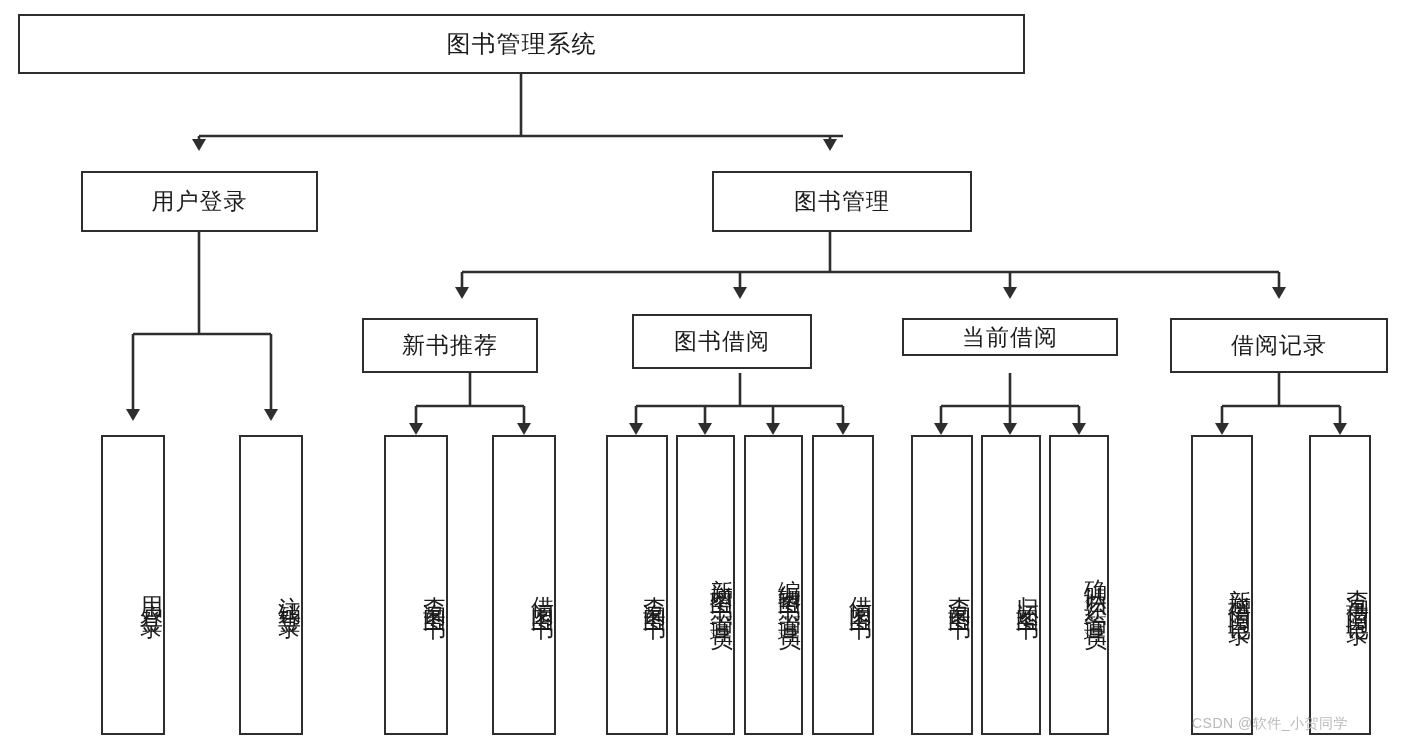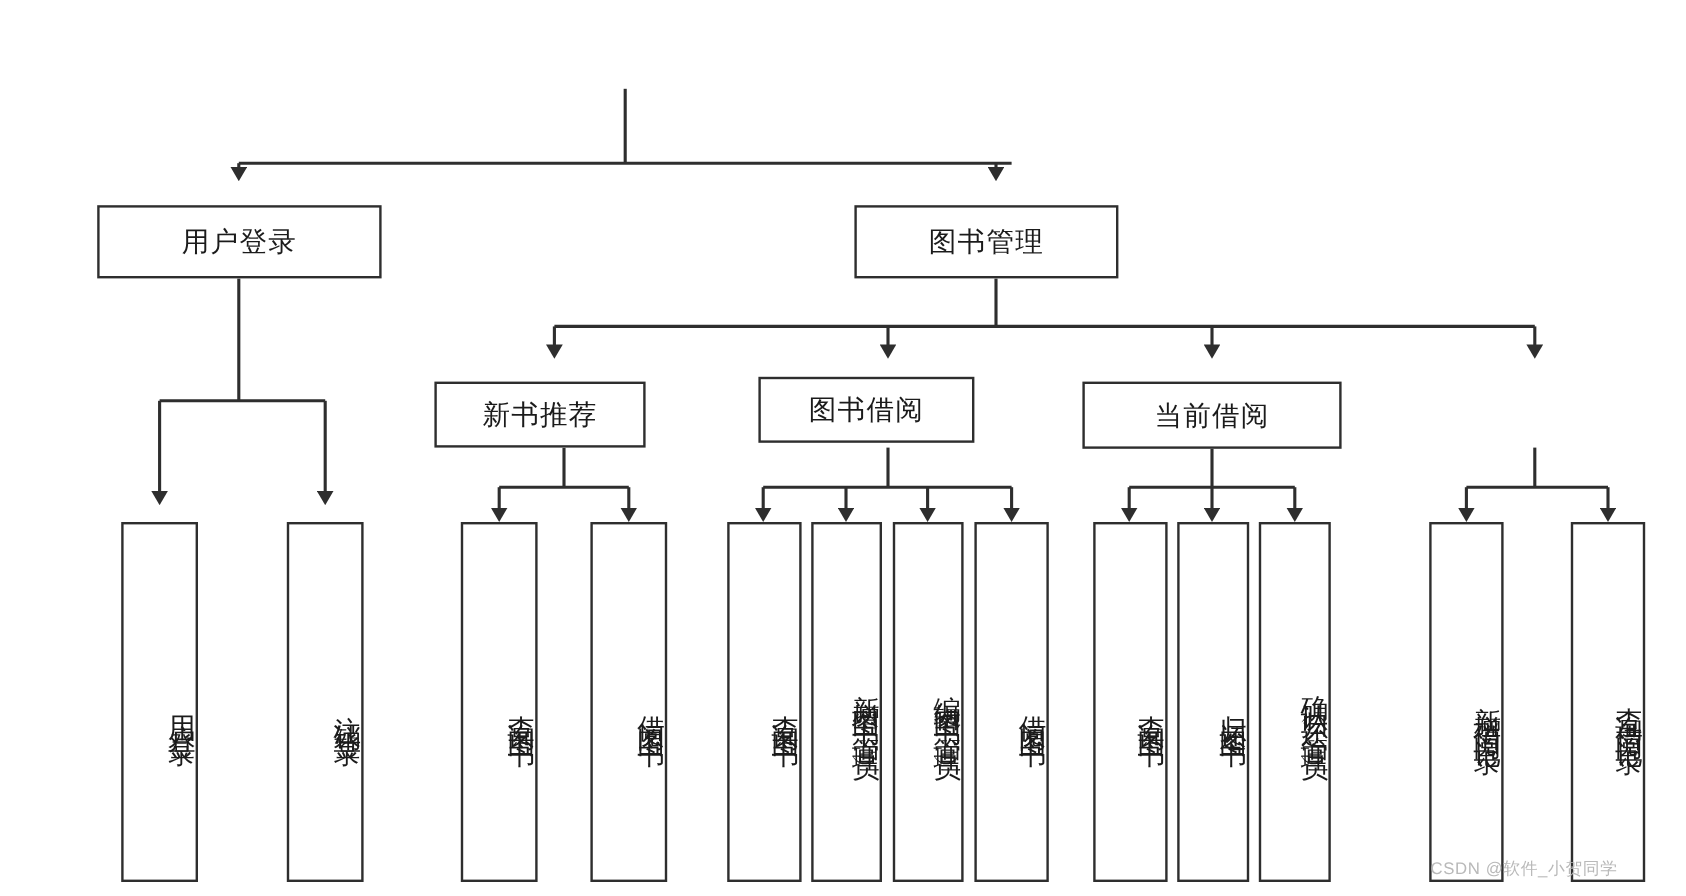--- a/index.html
+++ b/index.html
@@ -99,36 +99,42 @@
       <path d="M1010,406 L1010,424" marker-end="url(#arw)"></path>
       <path d="M1079,406 L1079,424" marker-end="url(#arw)"></path>
 
       <path d="M1279,373 L1279,406"></path>
       <path d="M1222,406 L1340,406"></path>
       <path d="M1222,406 L1222,424" marker-end="url(#arw)"></path>
       <path d="M1340,406 L1340,424" marker-end="url(#arw)"></path>
     </g>
   </svg>
 
+  <div class="node h" id="root" style="left:18px;top:14px;width:1007px;height:60px;">
+    <span>图书管理系统</span>
+  </div>
 
   <div class="node h" style="left:81px;top:171px;width:237px;height:61px;">
     <span>用户登录</span>
   </div>
-  <div class="node h" style="left:712px;top:171px;width:220px;height:61px;">
+  <div class="node h" style="left:712px;top:171px;width:260px;height:61px;">
     <span>图书管理</span>
   </div>
 
   <div class="node h" style="left:362px;top:318px;width:176px;height:55px;">
     <span>新书推荐</span>
   </div>
   <div class="node h" style="left:632px;top:314px;width:180px;height:55px;">
     <span>图书借阅</span>
   </div>
-  <div class="node h" style="left:902px;top:318px;width:216px;height:56px;">
+  <div class="node h" style="left:902px;top:318px;width:216px;height:38px;">
     <span>当前借阅</span>
+  </div>
+  <div class="node h" style="left:1170px;top:318px;width:218px;height:55px;">
+    <span>借阅记录</span>
   </div>
 
   <div class="node leaf" style="left:101px;top:435px;width:64px;height:300px;">
     <span>用户登录</span>
   </div>
   <div class="node leaf" style="left:239px;top:435px;width:64px;height:300px;">
     <span>注销登录</span>
   </div>
 
   <div class="node leaf" style="left:384px;top:435px;width:64px;height:300px;">

